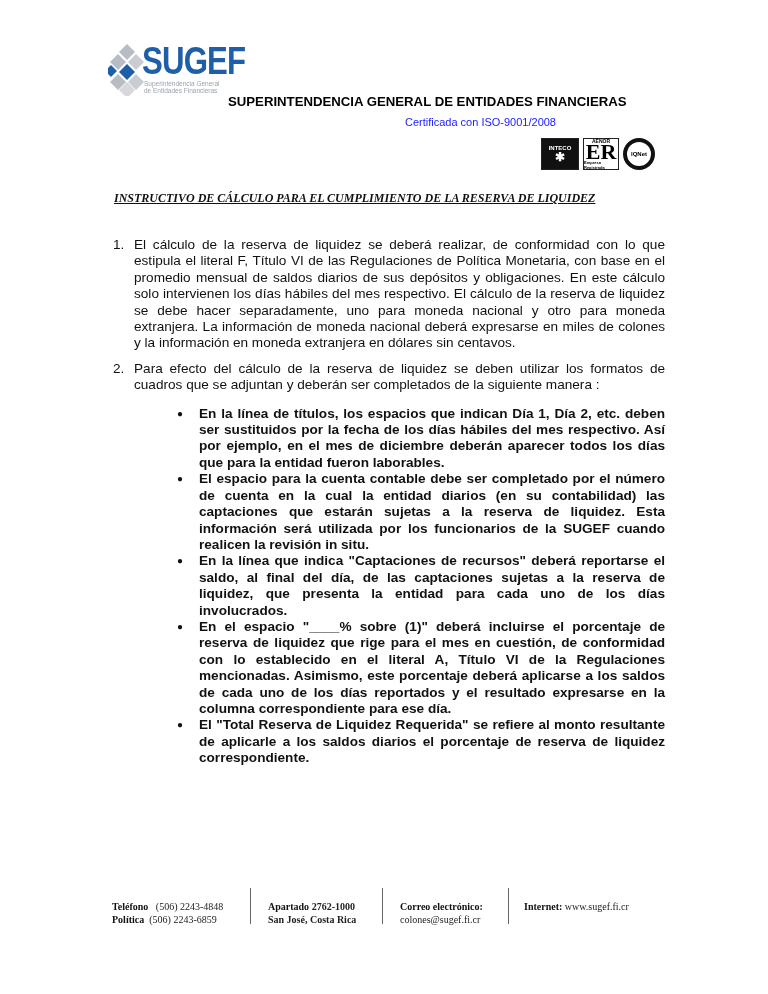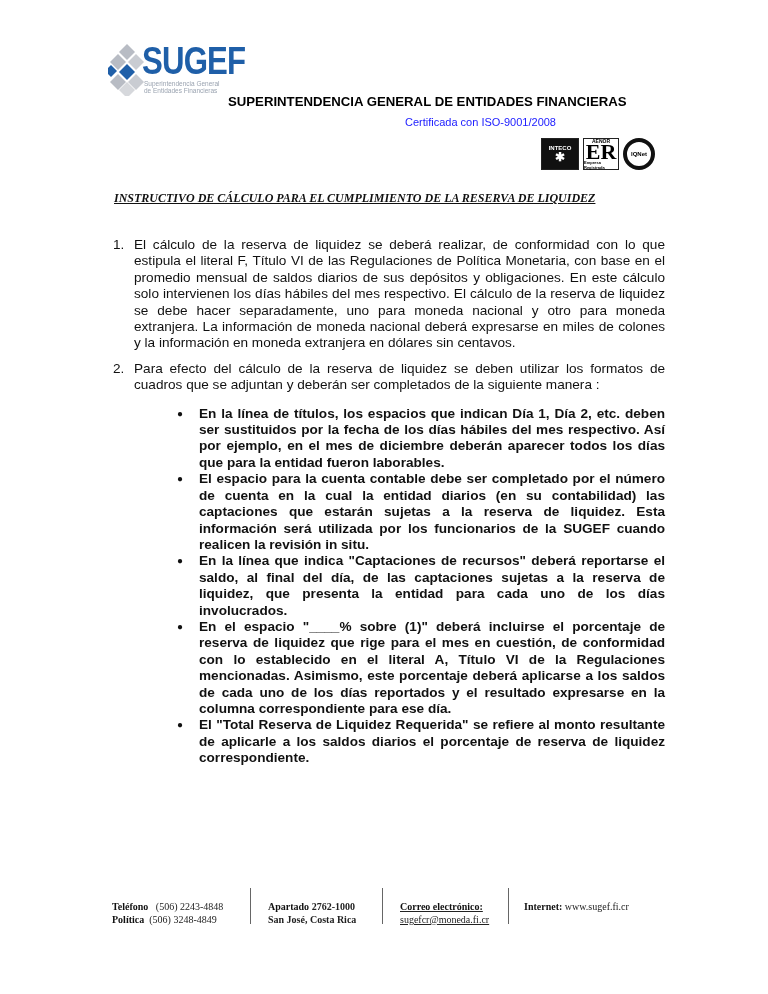--- a/index.html
+++ b/index.html
@@ -109,30 +109,30 @@
             <span class="bullet-text">El "Total Reserva de Liquidez Requerida" se refiere al monto resultante de aplicarle a los saldos diarios el porcentaje de reserva de liquidez correspondiente.</span>
           </div>
         </div>
       </div>
     </div>
   </div>
 
   <div class="footer">
     <div class="f-col" style="left:0;">
       <div><b>Teléfono</b>&nbsp;&nbsp;&nbsp;<span>(506) 2243-4848</span></div>
-      <div><b>Política</b>&nbsp;&nbsp;<span>(506) 3248-4849</span></div>
+      <div><b>Política</b>&nbsp;&nbsp;<span>(506) 2243-6859</span></div>
     </div>
     <div class="f-sep" style="left:138px;"></div>
     <div class="f-col" style="left:156px;font-weight:bold;">
       <div><b>Apartado</b> <span>2762-1000</span></div>
       <div>San José, Costa Rica</div>
     </div>
     <div class="f-sep" style="left:270px;"></div>
-    <div class="f-col" style="left:288px;text-decoration:underline;">
+    <div class="f-col" style="left:288px;">
       <div><b>Correo electrónico:</b></div>
-      <div>sugefcr@moneda.fi.cr</div>
+      <div>colones@sugef.fi.cr</div>
     </div>
     <div class="f-sep" style="left:396px;"></div>
     <div class="f-col" style="left:412px;">
       <div><b>Internet:</b> <span>www.sugef.fi.cr</span></div>
     </div>
   </div>
 </div>
 
 </body></html>

